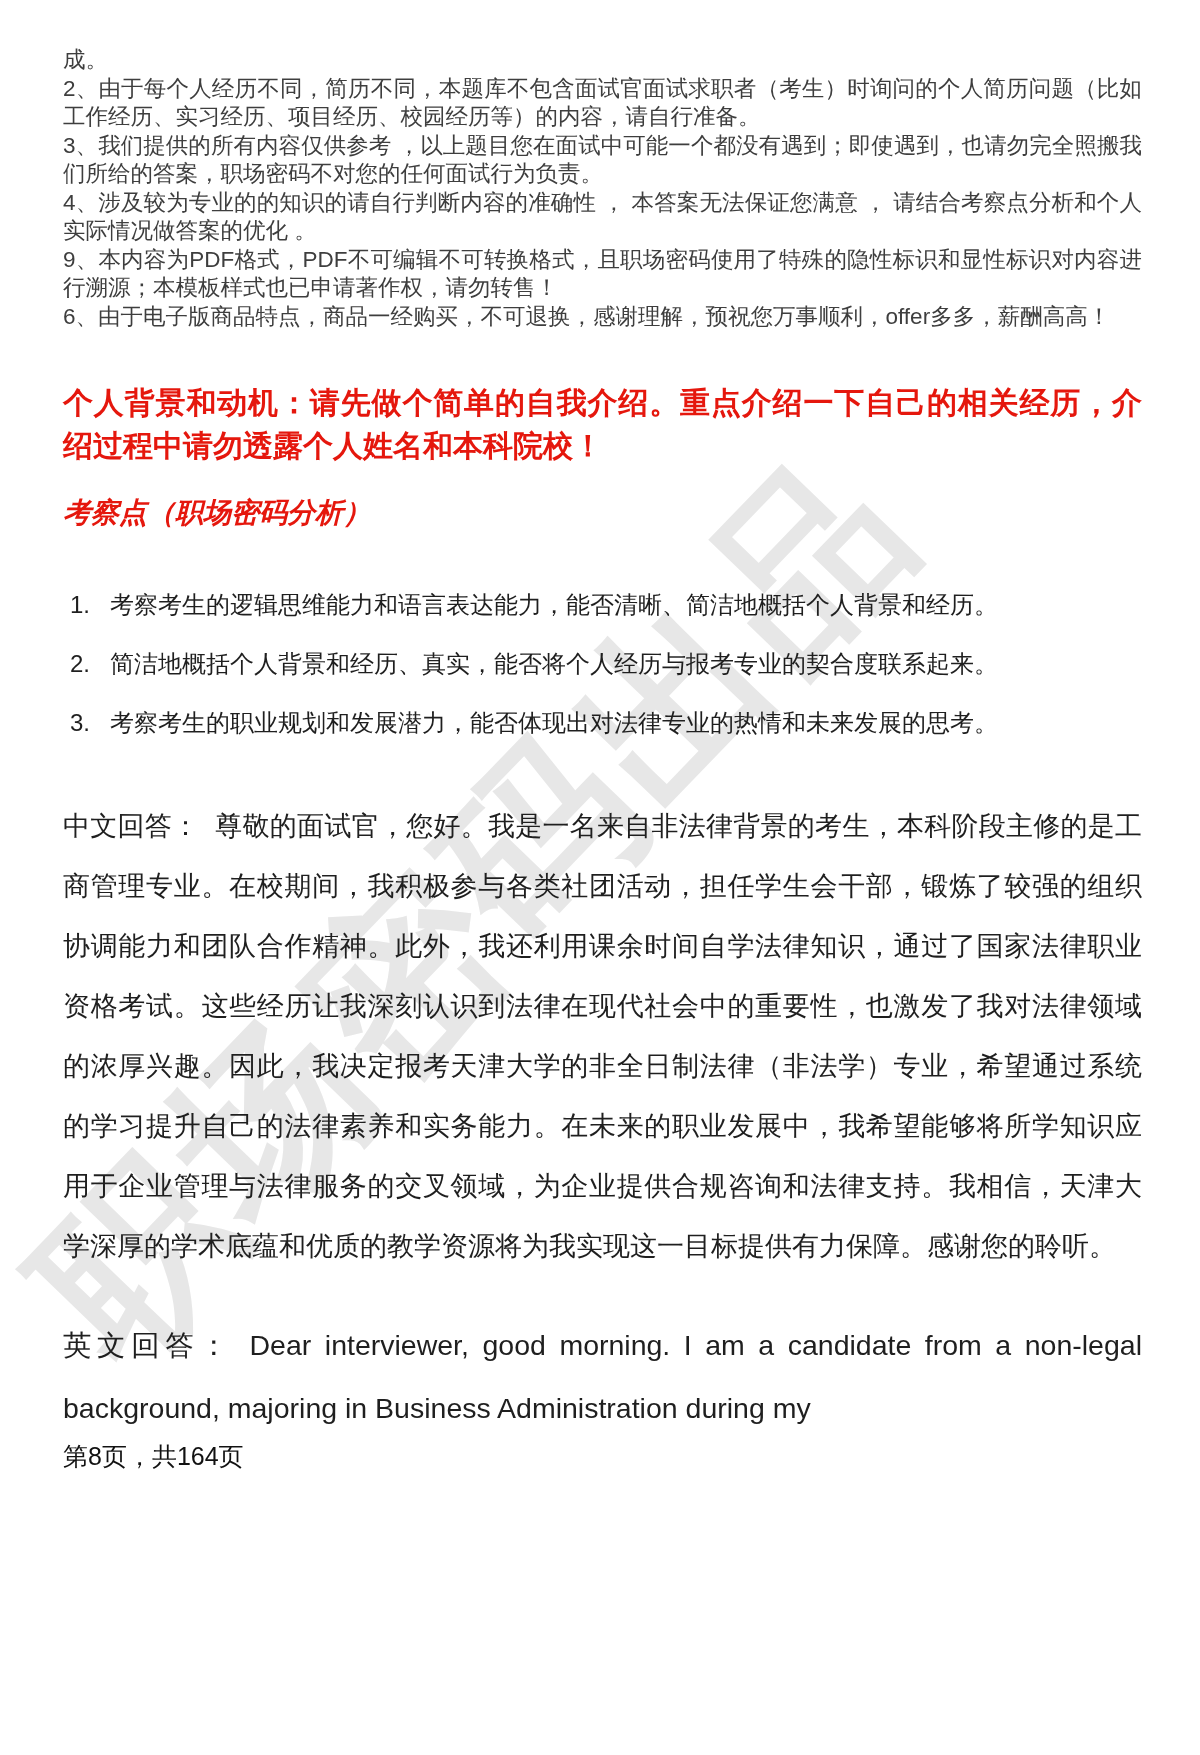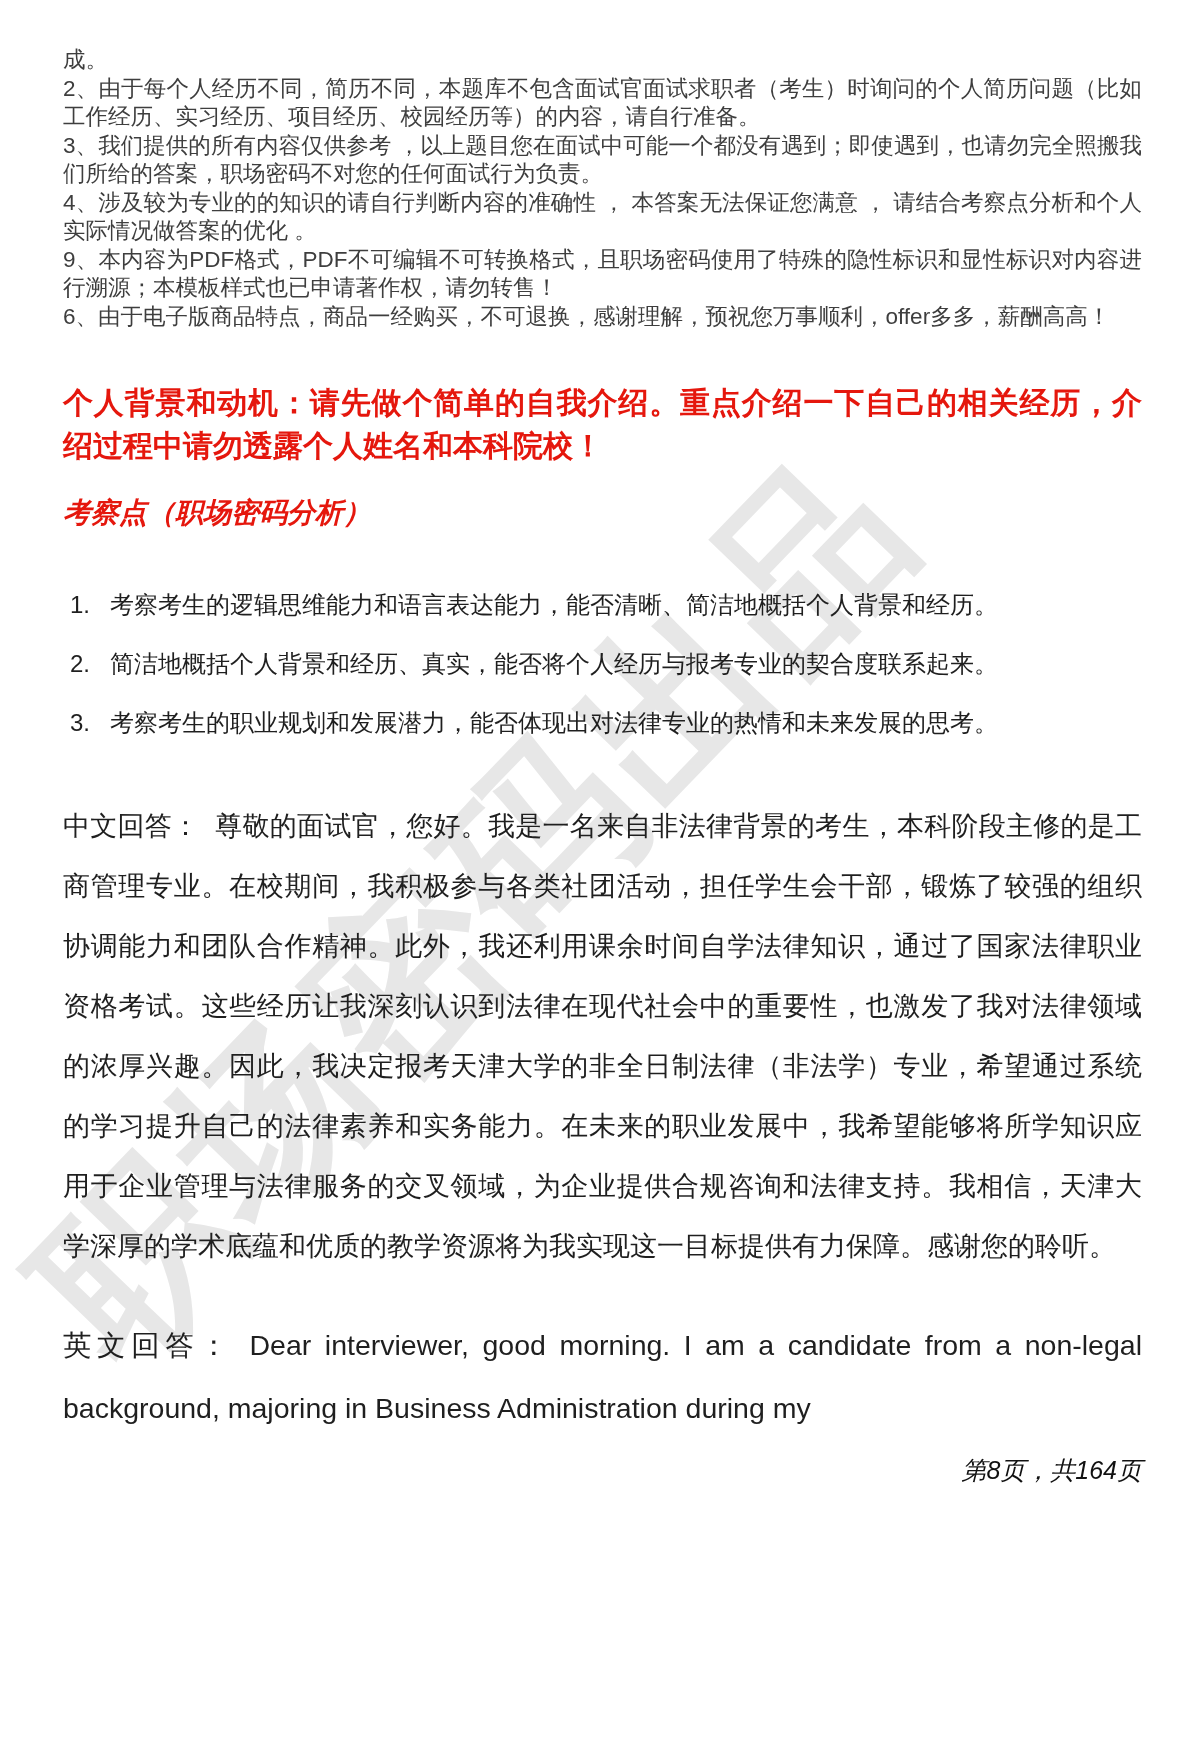--- a/index.html
+++ b/index.html
@@ -76,25 +76,23 @@
   }
   .answer .label{
     margin-right:16px;
   }
   .answer.english{
     margin-top:38px;
     font-size:28.5px;
     line-height:63px;
   }
   .footer{
-    margin-top:14px;
-    text-align:right;
+    text-align:left;
     font-size:25px;
     color:#111;
-    font-style:italic;
   }
 </style>
 </head>
 <body>
 
 <svg class="watermark" width="1200" height="1755" viewBox="0 0 1200 1755" aria-hidden="true">
   <text x="520" y="950" transform="rotate(-46 520 950)" text-anchor="middle" font-size="185" font-weight="bold" letter-spacing="8" fill="#e7e7e7">职场密码出品</text>
 </svg>
 
 <div class="page">

